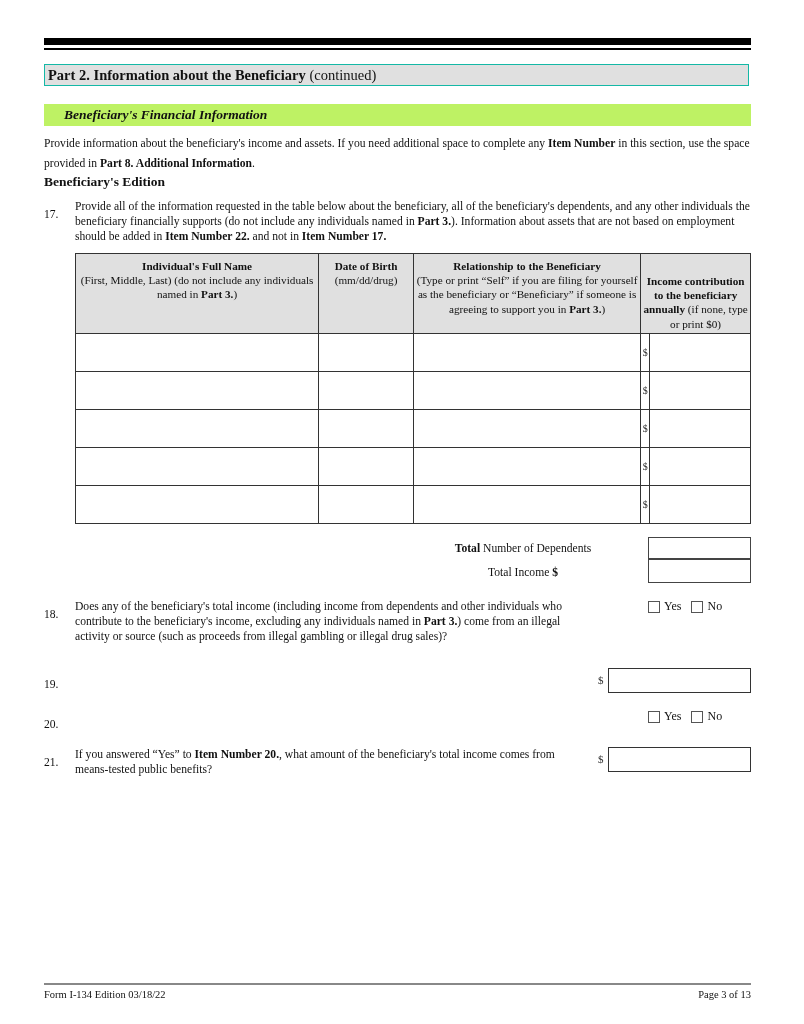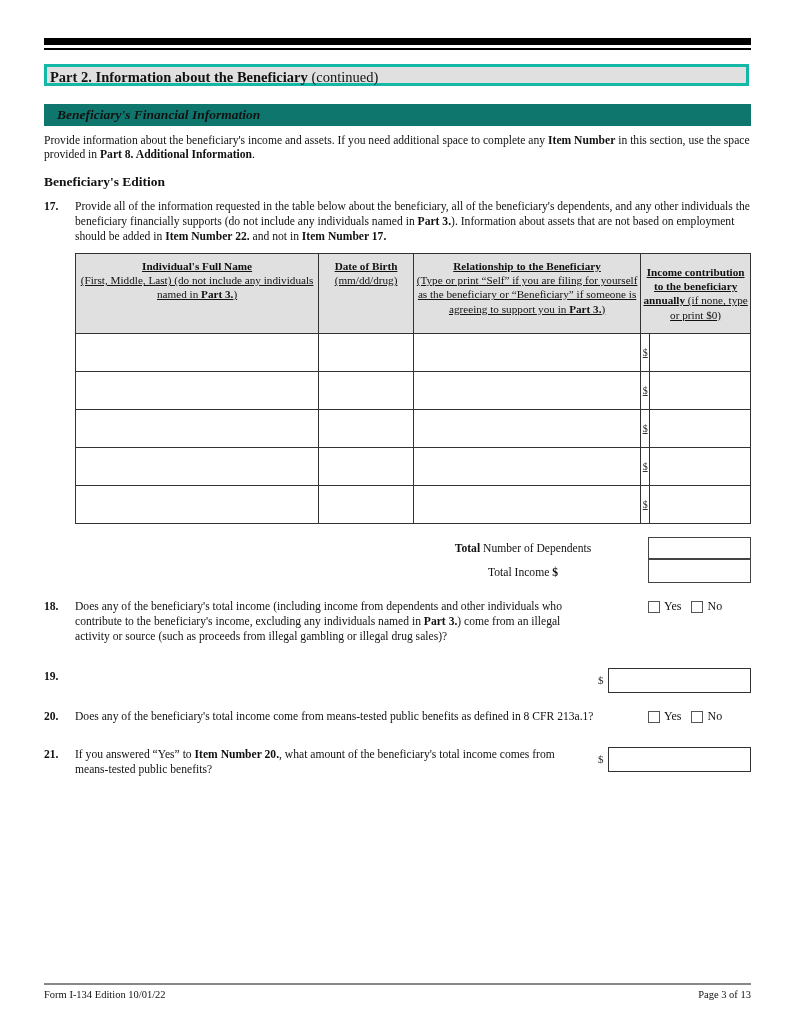--- a/index.html
+++ b/index.html
@@ -2,34 +2,34 @@
 <html><head>
   <meta charset="utf-8">
   <style>
     html, body { margin: 0; padding: 0; background: #ffffff; }
     body { width: 804px; height: 1024px; position: relative; overflow: hidden;
       font-family: "Liberation Serif", serif; color: #111; font-size: 11.5px; }
     .abs { position: absolute; }
     .topbar-thick { left: 44px; top: 38px; width: 707px; height: 7px; background: #000; }
     .topbar-thin { left: 44px; top: 48px; width: 707px; height: 1.5px; background: #000; }
     .part-header { left: 44px; top: 64px; width: 705px; height: 22px; background: #e0e0e0;
-      border: 3px solid #14b8a6; box-sizing: border-box; font-size: 14.5px; line-height: 20px; padding-left: 3px; }
+      border: 1px solid #14b8a6; box-sizing: border-box; font-size: 14.5px; line-height: 20px; padding-left: 3px; }
     .part-header b { font-weight: bold; }
-    .section-header { left: 44px; top: 104px; width: 707px; height: 22px; background: #0f766e;
-      font-size: 13.5px; font-weight: bold; font-style: italic; line-height: 22px; padding-left: 13px; box-sizing: border-box; }
-    .intro { left: 44px; top: 134px; width: 710px; line-height: 14px; font-size: 11.6px; }
+    .section-header { left: 44px; top: 104px; width: 707px; height: 22px; background: #bef264;
+      font-size: 13.5px; font-weight: bold; font-style: italic; line-height: 22px; padding-left: 20px; box-sizing: border-box; }
+    .intro { left: 44px; top: 134px; width: 710px; line-height: 20px; font-size: 11.6px; }
     .subhead { left: 44px; top: 174px; font-size: 13.5px; font-weight: bold; }
     .item { position: absolute; left: 44px; font-size: 11.6px; line-height: 15px; }
-    .item .num { position: absolute; left: 0; top: 0; font-weight: bold; }
+    .item .num { position: absolute; left: 0; top: 8px; font-weight: normal; }
     .item .txt { position: absolute; left: 31px; top: 0; }
     b { font-weight: bold; }
 
     
     .tbl { left: 75px; top: 253px; width: 676px; border-collapse: collapse; }
-    .tbl th, .tbl td { border: 1.5px solid #333; padding: 0; text-decoration: underline; }
+    .tbl th, .tbl td { border: 1.5px solid #333; padding: 0; }
     .tbl th { background: #e0e0e0; font-weight: normal; font-size: 11.2px; line-height: 14.2px;
       vertical-align: top; text-align: center; padding-top: 5px; height: 80px; box-sizing: border-box; }
     .tbl th .h { font-weight: bold; }
     .tbl td { height: 37px; }
     .col-name { width: 243px; }
     .col-dob { width: 94px; }
     .col-rel { width: 227px; }
     .col-dollar { width: 8px; font-size: 10px; vertical-align: middle; text-align: center; color:#333; }
     .col-inc { width: 100px; }
 
@@ -65,21 +65,21 @@
   <span class="num">17.</span>
   <span class="txt" style="width:680px;"><span>Provide all of the information requested in the table below about the beneficiary, all of the beneficiary's dependents, and any other individuals the beneficiary financially supports (do not include any individuals named in </span><b>Part 3.</b><span>).  Information about assets that are not based on employment should be added in </span><b>Item Number 22.</b><span> and not in </span><b>Item Number 17.</b></span>
 </div>
 
 <table class="abs tbl">
   <thead>
     <tr>
       <th class="col-name"><div class="h">Individual's Full Name</div><span>(First, Middle, Last) (do not include any individuals named in </span><b>Part 3.</b><span>)</span></th>
       <th class="col-dob"><div class="h">Date of Birth</div><span>(mm/dd/drug)</span></th>
       <th class="col-rel"><div class="h">Relationship to the Beneficiary</div><span>(Type or print “Self” if you are filing for yourself as the beneficiary or “Beneficiary” if someone is agreeing to support you in </span><b>Part 3.</b><span>)</span></th>
-      <th colspan="2" style="padding-top:11px;margin-top:42px;"><b>Income contribution to the beneficiary annually</b><span> (if none, type or print $0)</span></th>
+      <th colspan="2" style="padding-top:20px;margin-top:42px;"><b>Income contribution to the beneficiary annually</b><span> (if none, type or print $0)</span></th>
     </tr>
   </thead>
   <tbody id="tbody">
       <tr>
         <td class="col-name"></td>
         <td class="col-dob"></td>
         <td class="col-rel"></td>
         <td class="col-dollar">$</td>
         <td class="col-inc"></td>
       </tr>
@@ -131,31 +131,30 @@
 </div>
 
 <div class="item" style="top:669px; width:710px; height:32px;">
   <span class="num">19.</span>
 </div>
 <span class="abs dollar" style="left:598px; top:674px;">$</span>
 <div class="abs money-box" style="left:608px; top:668px; width:143px;"></div>
 
 <div class="item" style="top:709px; width:710px; height:32px;">
   <span class="num">20.</span>
-  <span class="txt" style="width:520px;">Does any of the beneficiary's total income come from means-tested public benefits as defined in 8 CFR 213a.1?</span>
 </div>
 <div class="abs checkbox-group" style="left:648px; top:709px;">
   <span class="cb"></span>
     <span class="cb-label">Yes</span>
   <span class="cb"></span>
     <span>No</span>
 </div>
 
 <div class="item" style="top:747px; width:710px; height:32px;">
   <span class="num">21.</span>
   <span class="txt" style="width:500px;font-family:Liberation Serif, serif;"><span>If you answered “Yes” to </span><b>Item Number 20.</b><span>, what amount of the beneficiary's total income comes from means-tested public benefits?</span></span>
 </div>
 <span class="abs dollar" style="left:598px; top:753px;">$</span>
 <div class="abs money-box" style="left:608px; top:747px; width:143px;"></div>
 
 <div class="abs footer-line"></div>
-<div class="abs footer-left">Form I-134  Edition  10/01/22</div>
+<div class="abs footer-left">Form I-134  Edition  03/18/22</div>
 <div class="abs footer-right">Page 3 of 13</div>
 
 </body></html>

